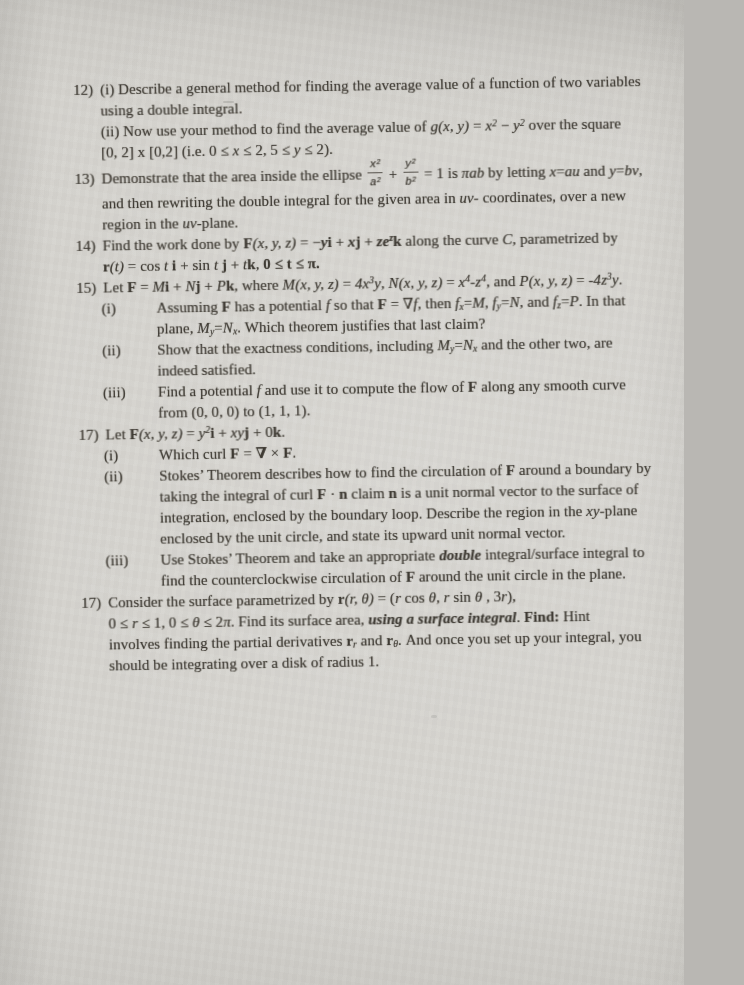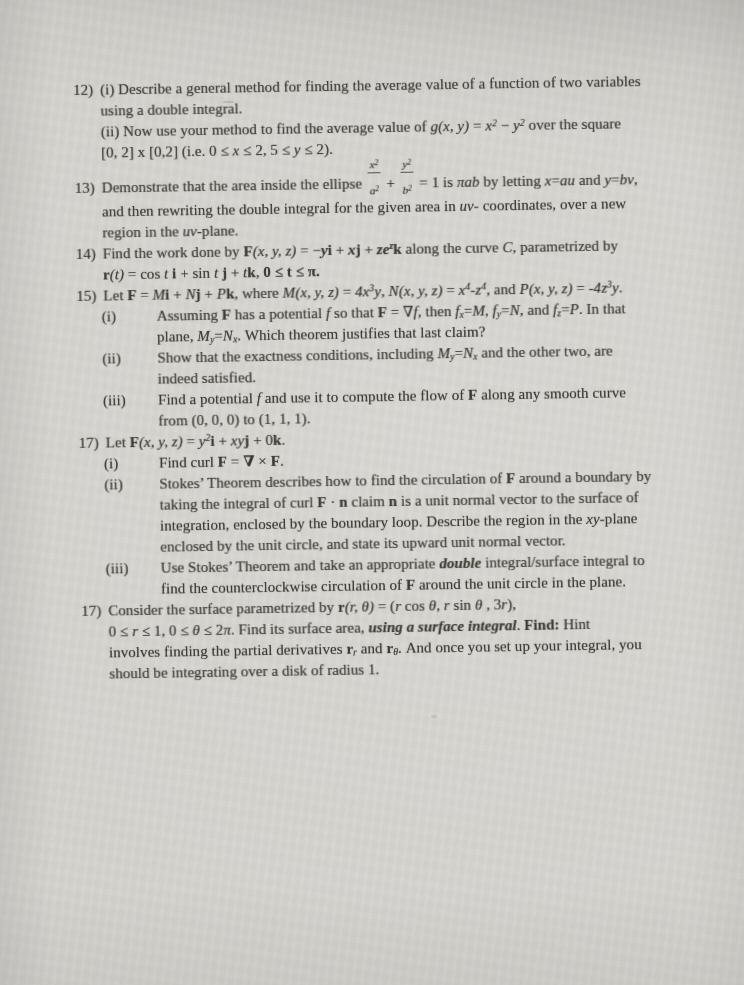--- a/index.html
+++ b/index.html
@@ -1,18 +1,18 @@
 <!DOCTYPE html>
 <html><head>
 <meta charset="utf-8">
 <style>
   html,body{margin:0;padding:0;}
   body{width:744px;height:985px;overflow:hidden;background:#b9b7b3;}
   .photo{
-    position:relative;width:744px;height:985px;overflow:hidden;
+    position:relative;width:684px;height:985px;overflow:hidden;
     font-family:"Liberation Serif","DejaVu Serif",serif;
     color:#3e3a33;
     background:
       radial-gradient(120% 90% at 60% 45%, rgba(255,255,255,0.10) 0%, rgba(0,0,0,0) 62%),
       linear-gradient(185deg, rgba(100,98,94,0.20) 0%, rgba(100,98,94,0.06) 7%, rgba(0,0,0,0) 15%),
       linear-gradient(90deg, rgba(90,88,85,0.10) 0%, rgba(0,0,0,0) 7%, rgba(0,0,0,0) 93%, rgba(120,118,114,0.07) 100%),
       linear-gradient(0deg, rgba(95,93,90,0.07) 0%, rgba(0,0,0,0) 10%),
       repeating-linear-gradient(97deg, rgba(255,255,255,0.014) 0 4px, rgba(40,40,38,0.014) 4px 9px),
       repeating-linear-gradient(8deg, rgba(255,255,255,0.012) 0 6px, rgba(40,40,38,0.012) 6px 13px),
       #d5d3ce;
@@ -30,23 +30,23 @@
   .num{display:inline-block;width:27px;margin-left:-27px;}
   .sub-label{display:inline-block;width:55px;margin-left:-55px;}
   .p{font-style:normal;font-weight:normal;}
   .i{font-style:italic;margin-top:25px;}
   .b{font-weight:bold;}
   .bi{font-weight:bold;font-style:italic;}
   sup,sub{font-size:0.66em;line-height:0;font-style:italic;}
   sup{vertical-align:baseline;position:relative;top:-0.45em;}
   sub{vertical-align:baseline;position:relative;top:0.25em;}
   sup.bB{font-weight:bold;}
-  .frac{display:inline-block;text-align:center;vertical-align:-0.55em;line-height:1.08;font-size:0.74em;margin:0 2px;}
+  .frac{display:inline-block;text-align:center;vertical-align:-0.55em;line-height:1.08;font-size:0.74em;margin:0 2px;font-family:Liberation Mono, monospace;}
   .frac .fn{display:block;border-bottom:1px solid rgba(62,58,50,0.85);padding:0 2px 1px;}
-  .frac .fd{display:block;padding-top:12px;}
+  .frac .fd{display:block;padding-top:4px;}
   .mark{position:absolute;background:#8d8b86;border-radius:2px;}
 </style>
 </head>
 <body>
 
 <div class="photo">
   <div class="content" id="doc">
       <div class="problem">
         <div class="line body"><span class="num">12)</span><span class="p">(i) Describe a general method for finding the average value of a function of two variables</span></div>
         <div class="line body"><span class="p">using a double integral.</span></div>
@@ -66,21 +66,21 @@
         <div class="line body"><span class="num">15)</span><span class="p">Let </span><span class="b">F</span><span class="p"> = </span><span class="i">M</span><span class="b">i</span><span class="p"> + </span><span class="i">N</span><span class="b">j</span><span class="p"> + </span><span class="i">P</span><span class="b">k</span><span class="p">, where </span><span class="i">M(x, y, z)</span><span class="p"> = </span><span class="i">4x</span><sup>3</sup><span class="i">y</span><span class="p">, </span><span class="i">N(x, y, z)</span><span class="p"> = </span><span class="i">x</span><sup>4</sup><span class="i">-z</span><sup>4</sup><span class="p">, and </span><span class="i">P(x, y, z)</span><span class="p"> = </span><span class="i">-4z</span><sup>3</sup><span class="i">y</span><span class="p">.</span></div>
         <div class="line sub"><span class="sub-label">(i)</span><span class="p">Assuming </span><span class="b">F</span><span class="p"> has a potential </span><span class="i">f</span><span class="p"> so that </span><span class="b">F</span><span class="p"> = ∇</span><span class="i">f</span><span class="p">, then </span><span class="i">f</span><sub>x</sub><span class="p">=</span><span class="i">M</span><span class="p">, </span><span class="i">f</span><sub>y</sub><span class="p">=</span><span class="i">N</span><span class="p">, and </span><span class="i">f</span><sub>z</sub><span class="p">=</span><span class="i">P</span><span class="p">. In that</span></div>
         <div class="line sub"><span class="p">plane, </span><span class="i">M</span><sub>y</sub><span class="p">=</span><span class="i">N</span><sub>x</sub><span class="p">. Which theorem justifies that last claim?</span></div>
         <div class="line sub"><span class="sub-label">(ii)</span><span class="p">Show that the exactness conditions, including </span><span class="i">M</span><sub>y</sub><span class="p">=</span><span class="i">N</span><sub>x</sub><span class="p"> and the other two, are</span></div>
         <div class="line sub"><span class="p">indeed satisfied.</span></div>
         <div class="line sub"><span class="sub-label">(iii)</span><span class="p">Find a potential </span><span class="i">f</span><span class="p"> and use it to compute the flow of </span><span class="b">F</span><span class="p"> along any smooth curve</span></div>
         <div class="line sub"><span class="p">from (0, 0, 0) to (1, 1, 1).</span></div>
       </div>
       <div class="problem">
         <div class="line body"><span class="num">17)</span><span class="p">Let </span><span class="b">F</span><span class="i">(x, y, z)</span><span class="p"> = </span><span class="i">y</span><sup>2</sup><span class="b">i</span><span class="p"> + </span><span class="i">xy</span><span class="b">j</span><span class="p"> + 0</span><span class="b">k</span><span class="p">.</span></div>
-        <div class="line sub"><span class="sub-label">(i)</span><span class="p">Find curl </span><span class="b">F</span><span class="p"> = </span><span class="b">∇</span><span class="p"> × </span><span class="b">F</span><span class="p">.</span></div>
+        <div class="line sub"><span class="sub-label">(i)</span><span class="p">Which curl </span><span class="b">F</span><span class="p"> = </span><span class="b">∇</span><span class="p"> × </span><span class="b">F</span><span class="p">.</span></div>
         <div class="line sub"><span class="sub-label">(ii)</span><span class="p">Stokes’ Theorem describes how to find the circulation of </span><span class="b">F</span><span class="p"> around a boundary by</span></div>
         <div class="line sub"><span class="p">taking the integral of curl </span><span class="b">F</span><span class="p"> · </span><span class="b">n</span><span class="p"> claim </span><span class="b">n</span><span class="p"> is a unit normal vector to the surface of</span></div>
         <div class="line sub"><span class="p">integration, enclosed by the boundary loop. Describe the region in the </span><span class="i">xy</span><span class="p">-plane</span></div>
         <div class="line sub"><span class="p">enclosed by the unit circle, and state its upward unit normal vector.</span></div>
         <div class="line sub"><span class="sub-label">(iii)</span><span class="p">Use Stokes’ Theorem and take an appropriate </span><span class="bi">double</span><span class="p"> integral/surface integral to</span></div>
         <div class="line sub"><span class="p">find the counterclockwise circulation of </span><span class="b">F</span><span class="p"> around the unit circle in the plane.</span></div>
       </div>
       <div class="problem">
         <div class="line body"><span class="num">17)</span><span class="p">Consider the surface parametrized by </span><span class="b">r</span><span class="i">(r, θ)</span><span class="p"> = (</span><span class="i">r</span><span class="p"> cos </span><span class="i">θ</span><span class="p">, </span><span class="i">r</span><span class="p"> sin </span><span class="i">θ</span><span class="p"> , 3</span><span class="i">r</span><span class="p">),</span></div>
         <div class="line body"><span class="p">0 ≤ </span><span class="i">r</span><span class="p"> ≤ 1, 0 ≤ </span><span class="i">θ</span><span class="p"> ≤ 2</span><span class="i">π</span><span class="p">. Find its surface area, </span><span class="bi">using a surface integral</span><span class="p">. </span><span class="b">Find:</span><span class="p"> Hint</span></div>

